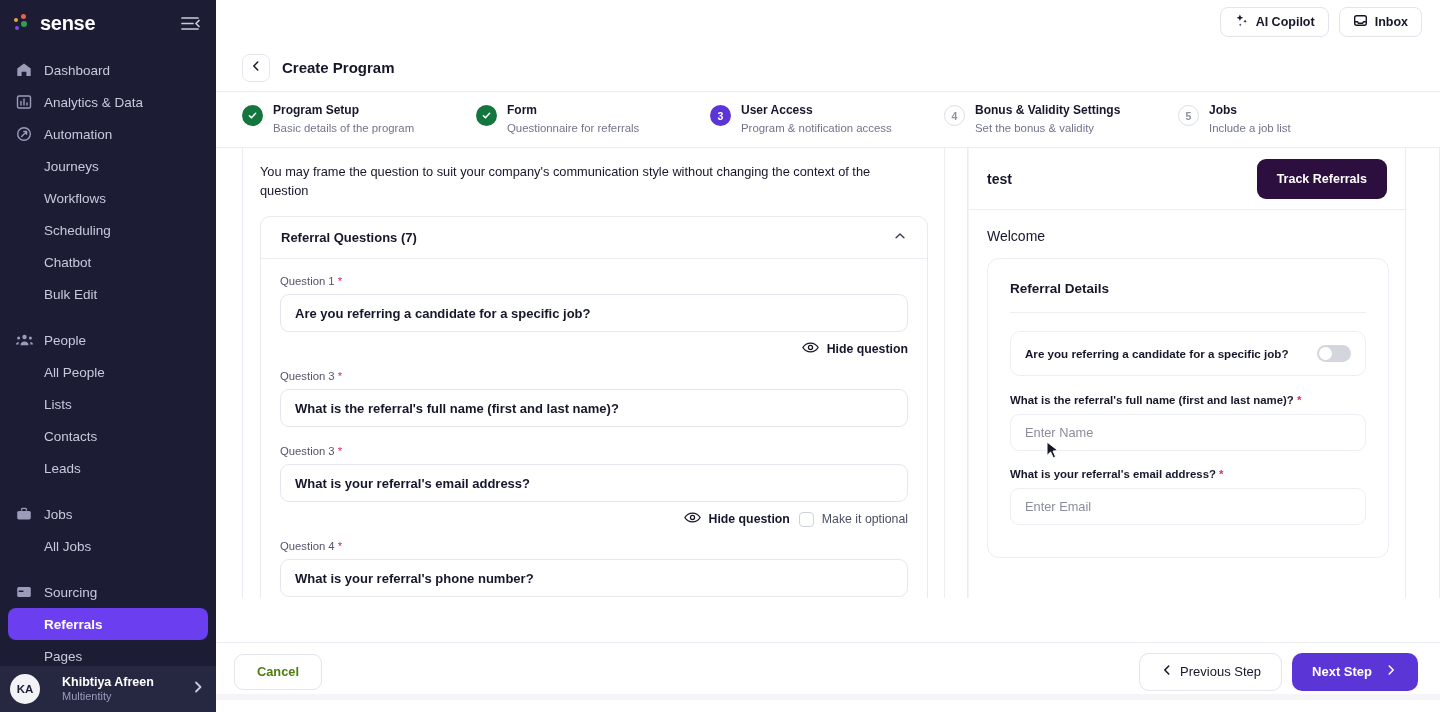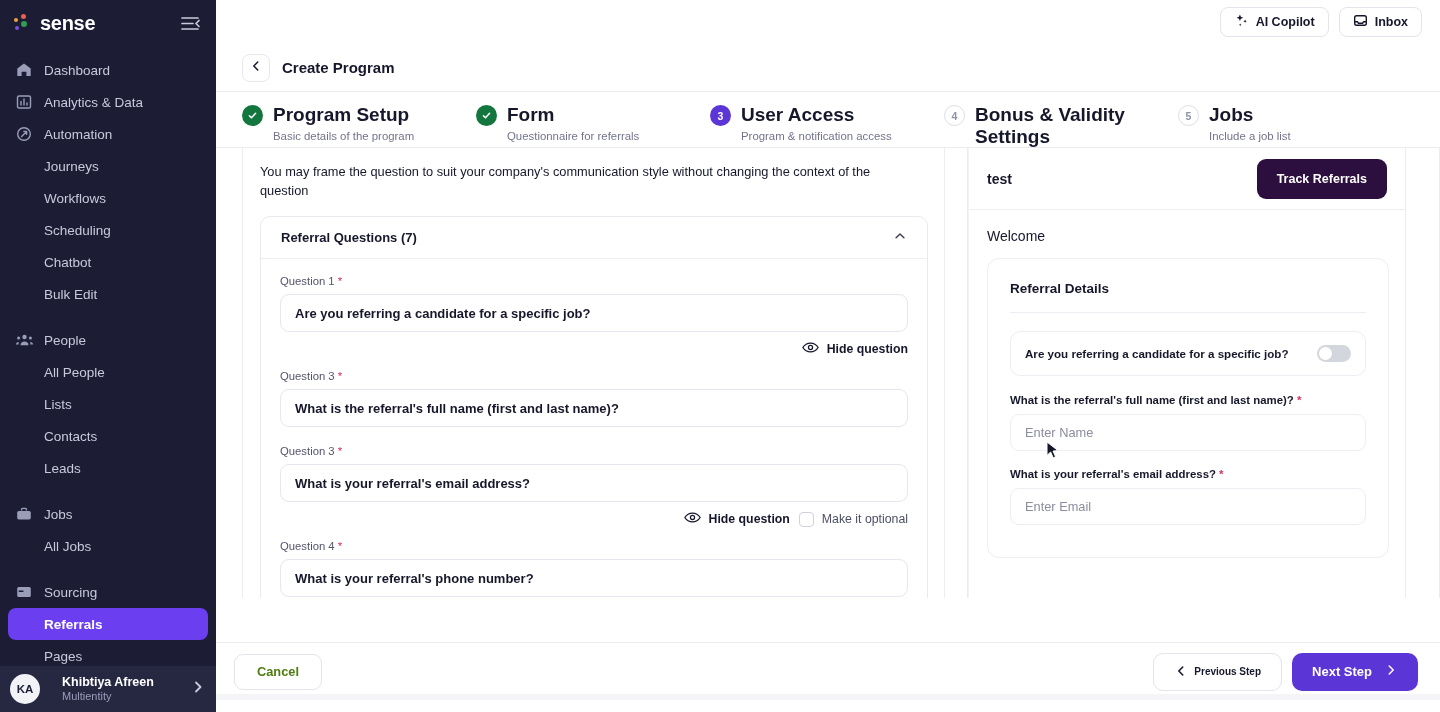--- a/index.html
+++ b/index.html
@@ -93,21 +93,21 @@
   }
   .step { display:flex; gap:10px; align-items:flex-start; }
   .step-circ {
     width:21px; height:21px; border-radius:50%; flex:0 0 21px;
     display:flex; align-items:center; justify-content:center;
     font-size:10.5px; font-weight:700; margin-top:1px;
   }
   .step-circ.done { background:#13763e; color:#fff; }
   .step-circ.cur  { background:#5b35d5; color:#fff; }
   .step-circ.todo { background:#fff; color:#8e90a6; border:1px solid #dcdde7; }
-  .step-t { font-size:19px; font-weight:700; color:#16172b; line-height:1.15; }
+  .step-t { font-size:12px; font-weight:700; color:#16172b; line-height:1.15; }
   .step-s { font-size:11.4px; color:#72748c; margin-top:4px; line-height:1.15; }
 
   
   .body-split { display:flex; height: 450px; background:#fff; }
   .form-col {
     width: 729px; flex:0 0 729px; position:relative;
     padding: 14px 0 0 26px; overflow:hidden;
     border-right:1px solid #edeef3;
   }
   .intro-text {
@@ -206,21 +206,21 @@
   }
   .btn-cancel {
     height:36px; border:1px solid #e3e4ec; border-radius:9px; background:#fff;
     padding: 0 22px; display:flex; align-items:center;
     font-size:12.8px; font-weight:600; color:#4d7c0f; cursor:pointer;
   }
   .foot-right { margin-left:auto; display:flex; align-items:center; gap:10px; }
   .btn-prev {
     height:38px; border:1px solid #e3e4ec; border-radius:10px; background:#fff;
     padding: 0 20px; display:flex; align-items:center; gap:6px;
-    font-size:10px; font-weight:700; color:#16172b; cursor:pointer;
+    font-size:13px; font-weight:400; color:#16172b; cursor:pointer;
   }
   .btn-next {
     height:38px; border-radius:10px; background:#5b35d5; color:#fff;
     padding: 0 20px; display:flex; align-items:center; gap:12px;
     font-size:13px; font-weight:700; cursor:pointer; border:none;
   }
   .footer-strip {
     position:absolute; left:0; right:0; bottom:0; height:6px; background:#f5f5f8;
   }
 

